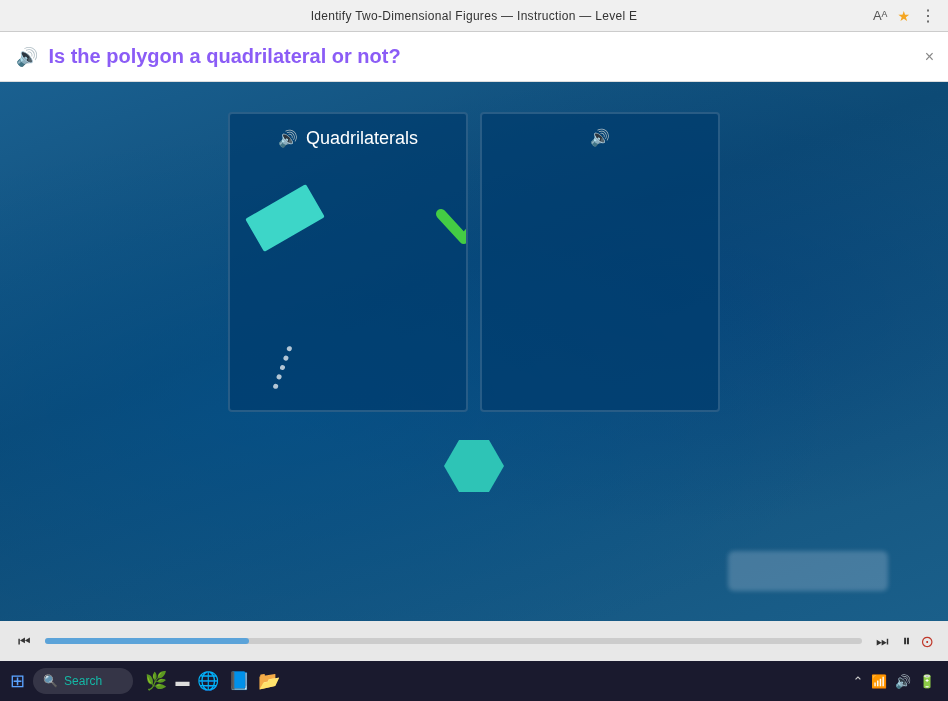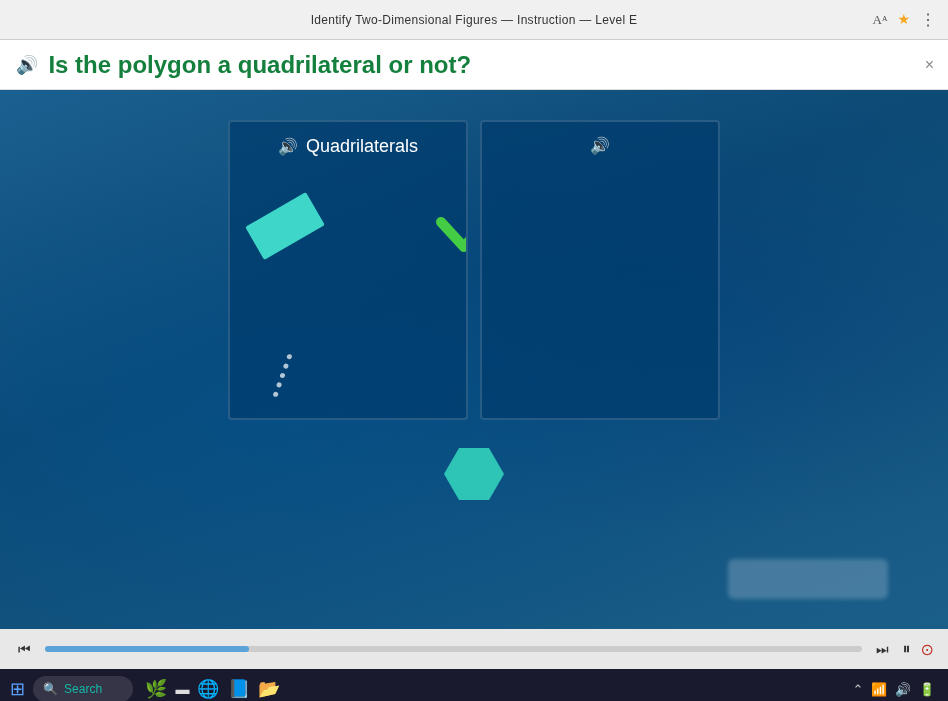--- a/index.html
+++ b/index.html
@@ -7,42 +7,41 @@
       width: 948px;
       height: 701px;
       overflow: hidden;
       font-family: 'Segoe UI', Arial, sans-serif;
       background: #1a1a2e;
     }
 
     
     .browser-top-bar {
       width: 100%;
-      height: 40px;
+      height: 32px;
       background: #f0f0f0;
       display: flex;
       align-items: center;
       justify-content: center;
       position: relative;
       border-bottom: 1px solid #ccc;
     }
     .browser-top-bar .page-title-text {
       font-size: 12px;
       color: #333;
       letter-spacing: 0.3px;
     }
     .browser-top-bar .browser-icons {
       position: absolute;
       right: 12px;
       display: flex;
       gap: 10px;
       align-items: center;
       font-size: 14px;
       color: #555;
-      font-family: Liberation Serif, serif;
     }
     .star-icon { color: #f5a623; }
 
     
     .question-bar {
       width: 100%;
       height: 50px;
       background: #ffffff;
       display: flex;
       align-items: center;
@@ -52,23 +51,23 @@
       position: relative;
     }
     .question-bar .close-x {
       position: absolute;
       right: 14px;
       font-size: 16px;
       color: #888;
       cursor: pointer;
     }
     .question-text {
-      font-size: 24px;
+      font-size: 20px;
       font-weight: 700;
-      color: #15803d;
+      color: #8b5cf6;
     }
     .speaker-icon-q {
       font-size: 18px;
       color: #333;
     }
 
     
     .main-content {
       width: 100%;
       height: calc(701px - 32px - 50px - 40px - 40px);

